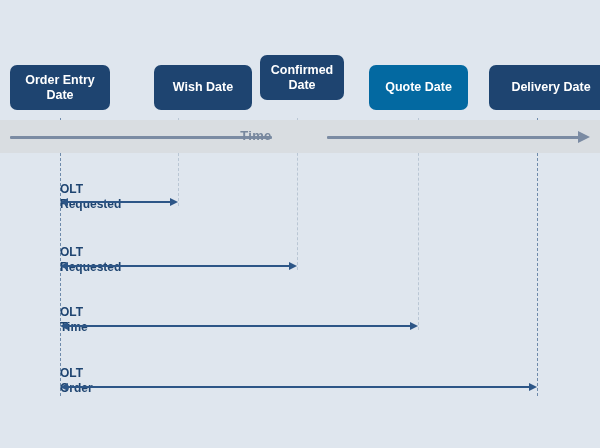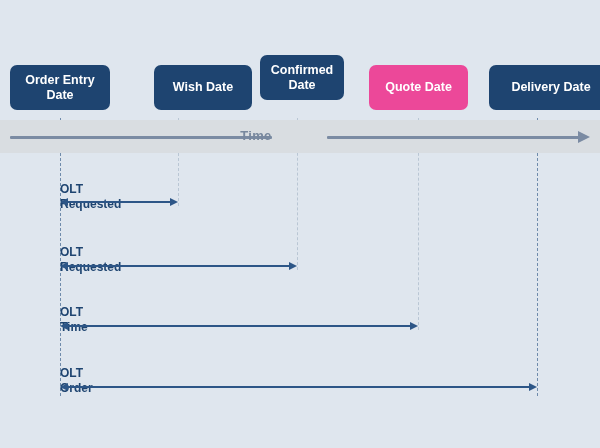--- a/index.html
+++ b/index.html
@@ -71,21 +71,21 @@
     justify-content: center;
     text-align: center;
     color: #ffffff;
     font-size: 12.5px;
     font-weight: bold;
     line-height: 15px;
     box-sizing: border-box;
     padding: 2px 6px;
   }
   .pill-navy   { background: #1e4470; }
-  .pill-orange { background: #ec4899; }
+  .pill-orange { background: #0369a1; }
 
   
   .guide {
     position: absolute;
     width: 0;
     border-left-width: 1px;
     border-left-style: dashed;
   }
   .guide-strong { border-left-color: #6f8bab; }
   .guide-soft   { border-left-color: #b9c6d4; }

